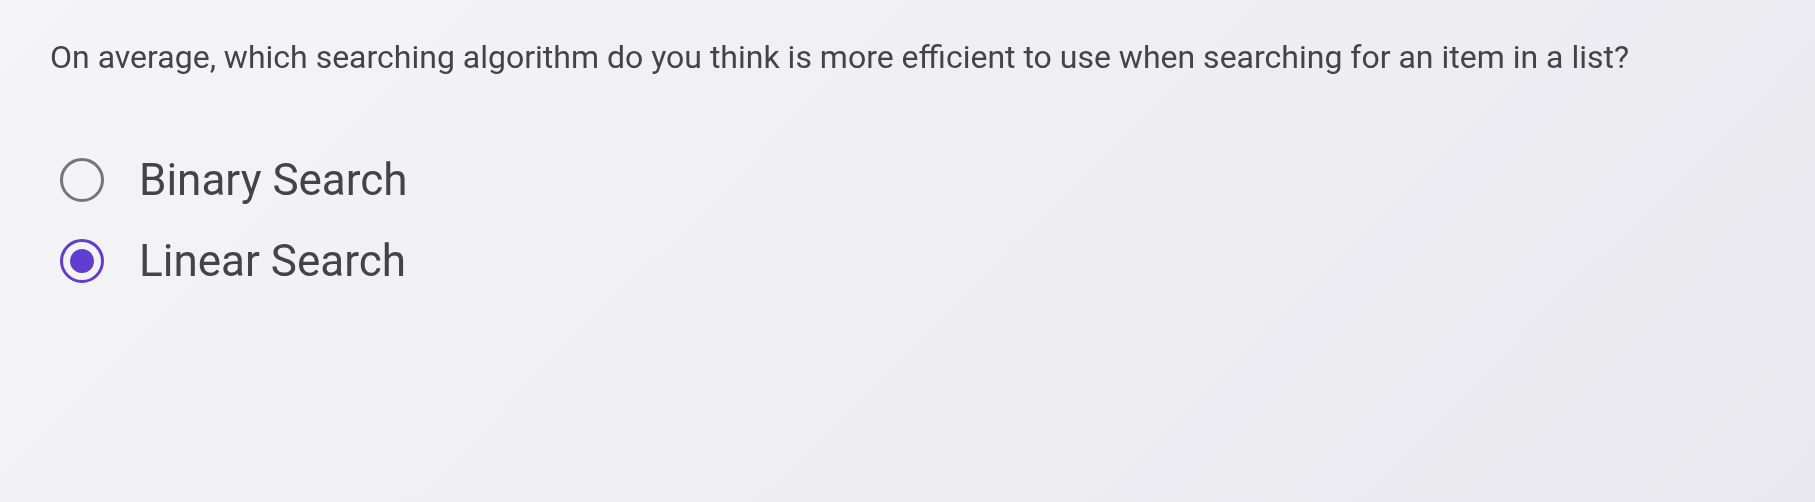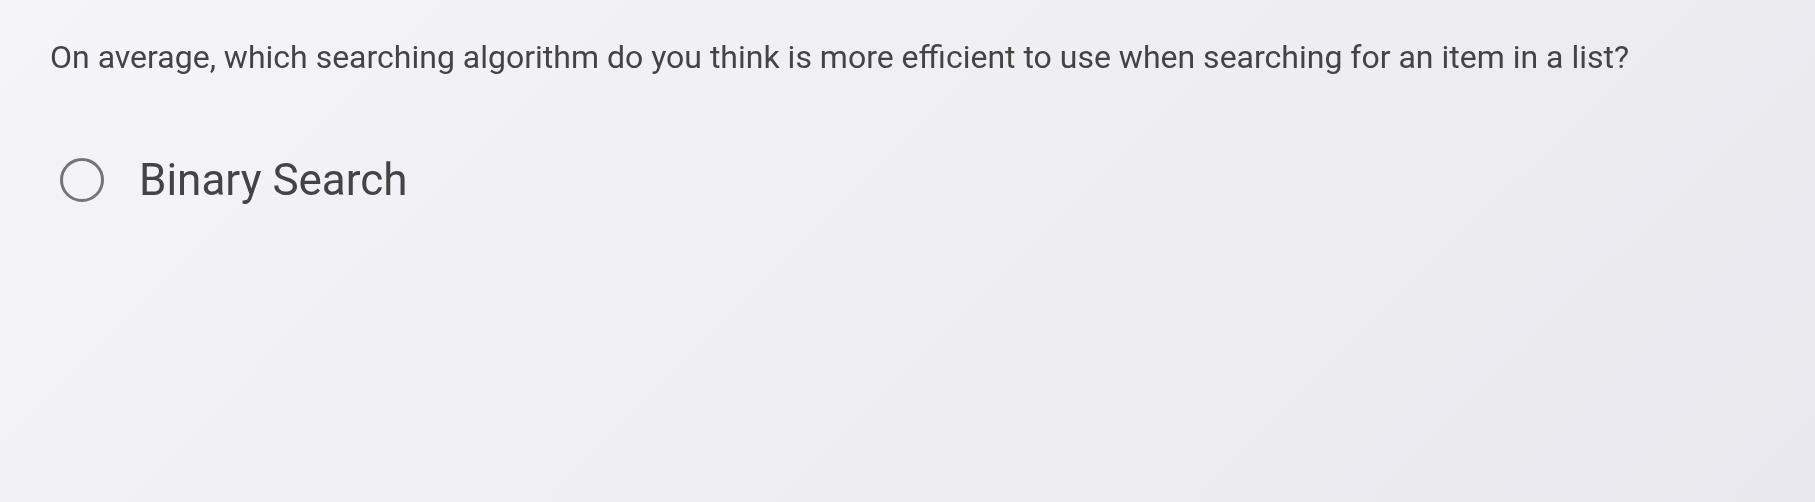--- a/index.html
+++ b/index.html
@@ -67,13 +67,17 @@
 </head>
 <body>
 
 <div class="question-text">On average, which searching algorithm do you think is more efficient to use when searching for an item in a list?</div>
 
 <div class="options">
   <div class="option">
     <span class="radio radio-unselected"></span>
     <span class="option-label">Binary Search</span>
   </div>
+  <div class="option">
+    <span class="radio radio-selected"></span>
+    <span class="option-label">Linear Search</span>
+  </div>
 </div>
 
 </body></html>

